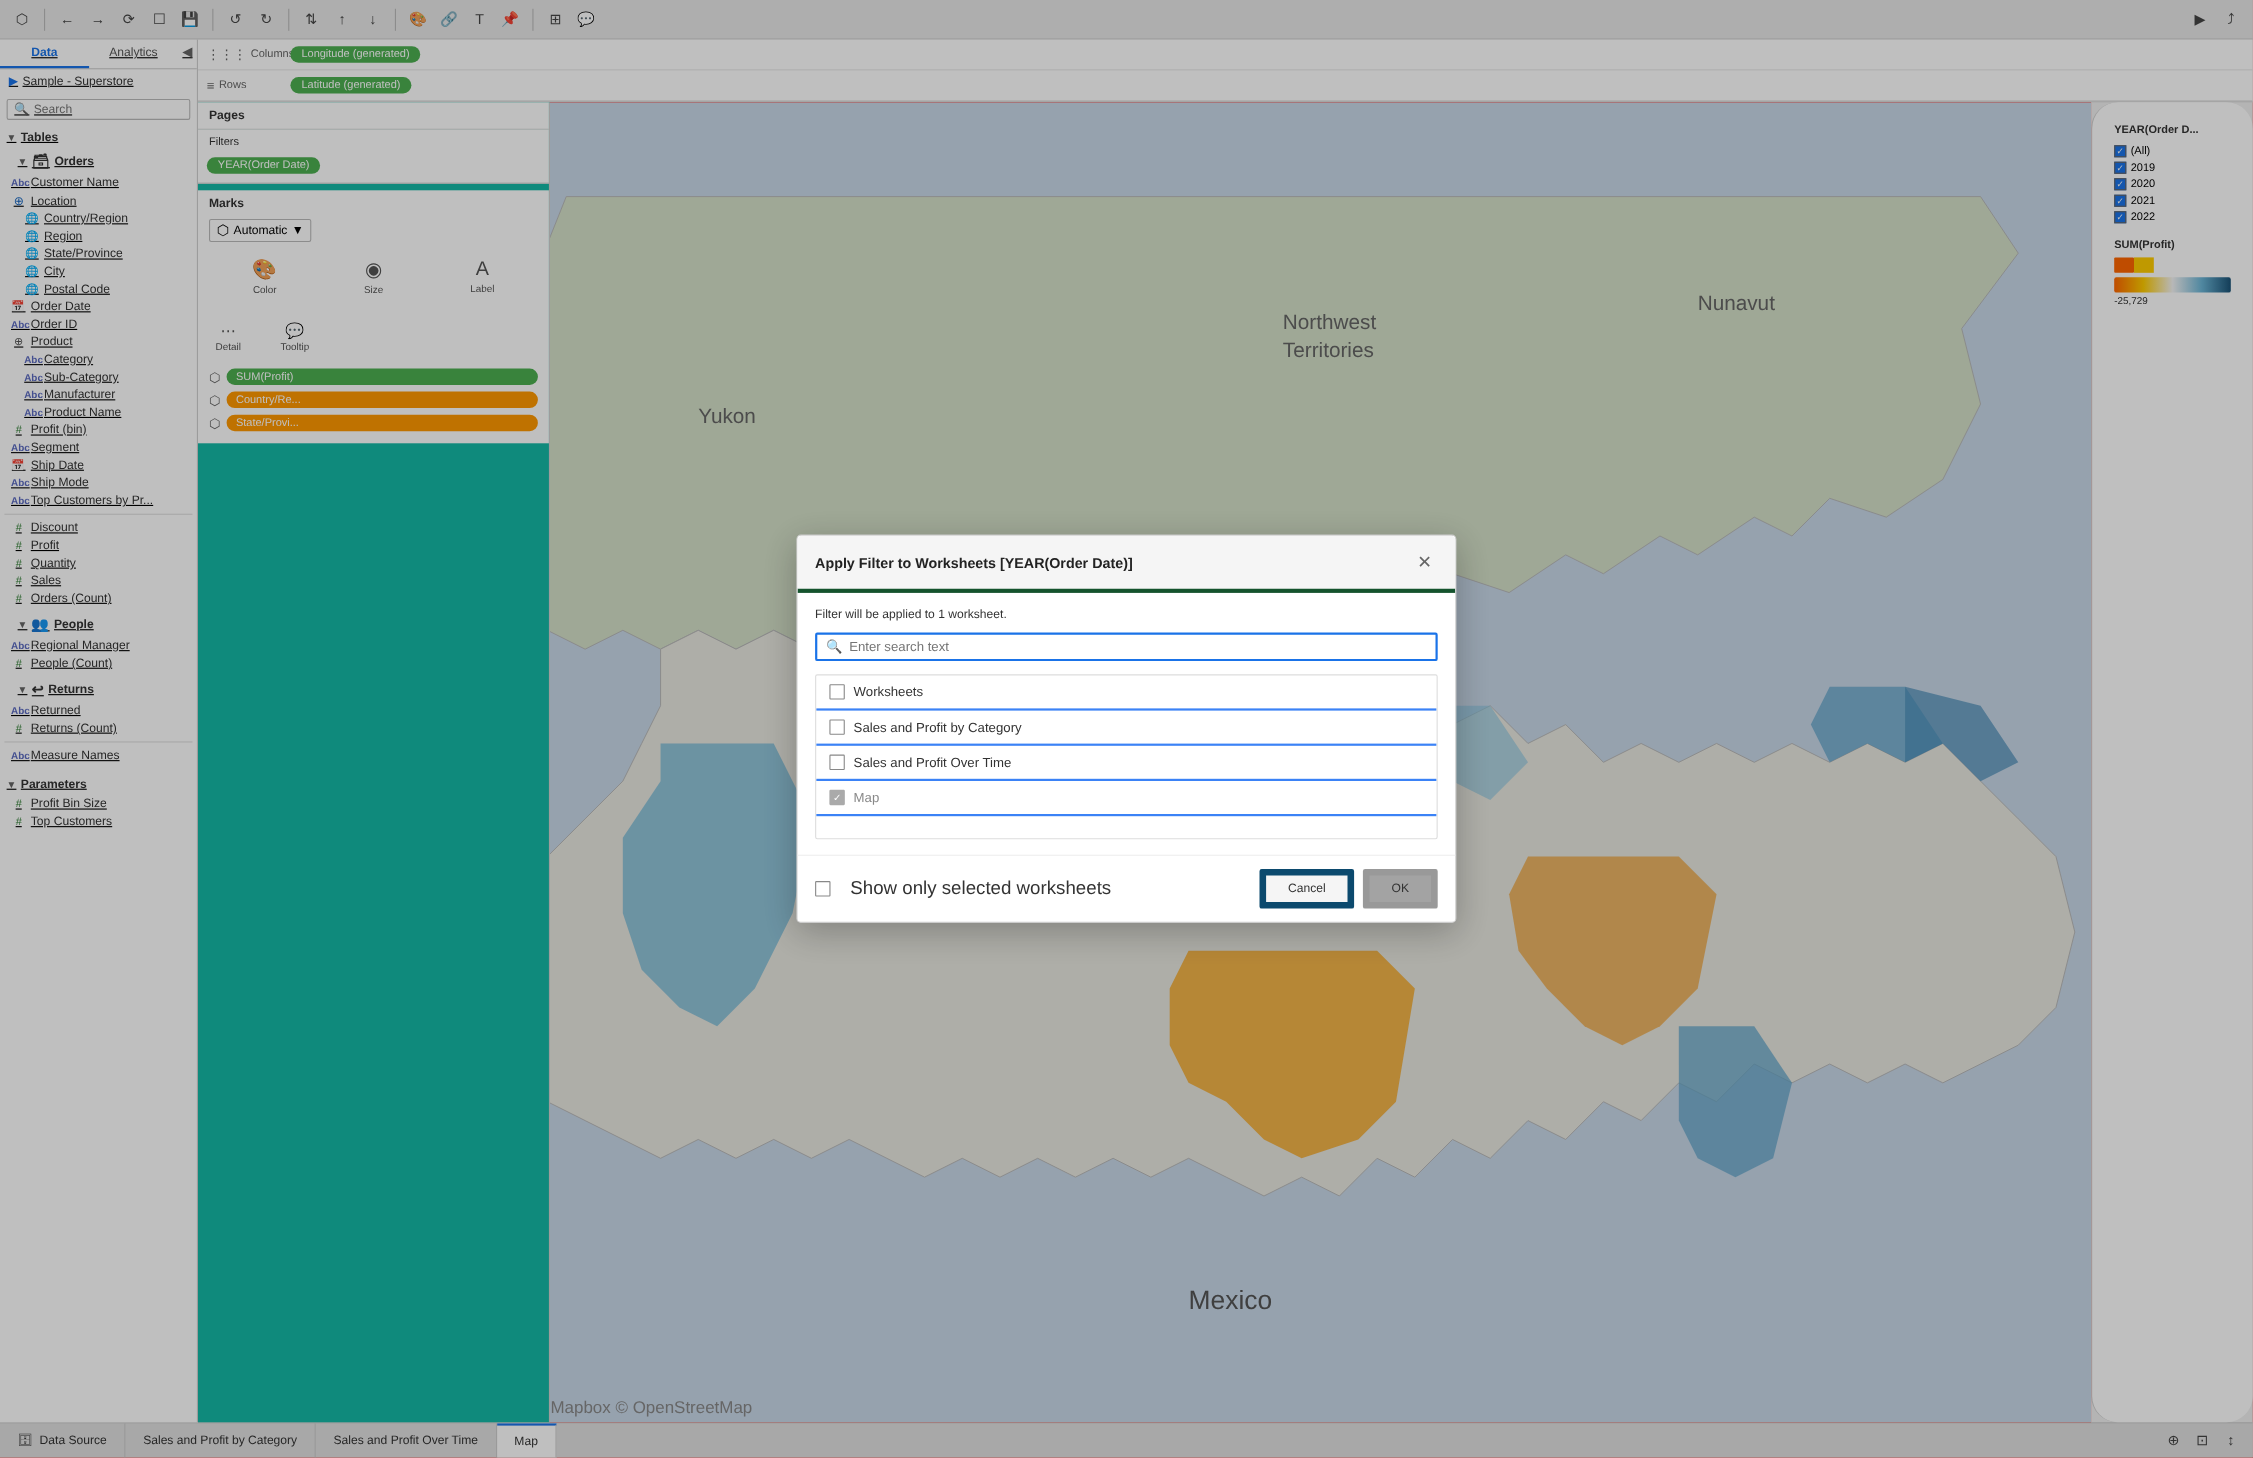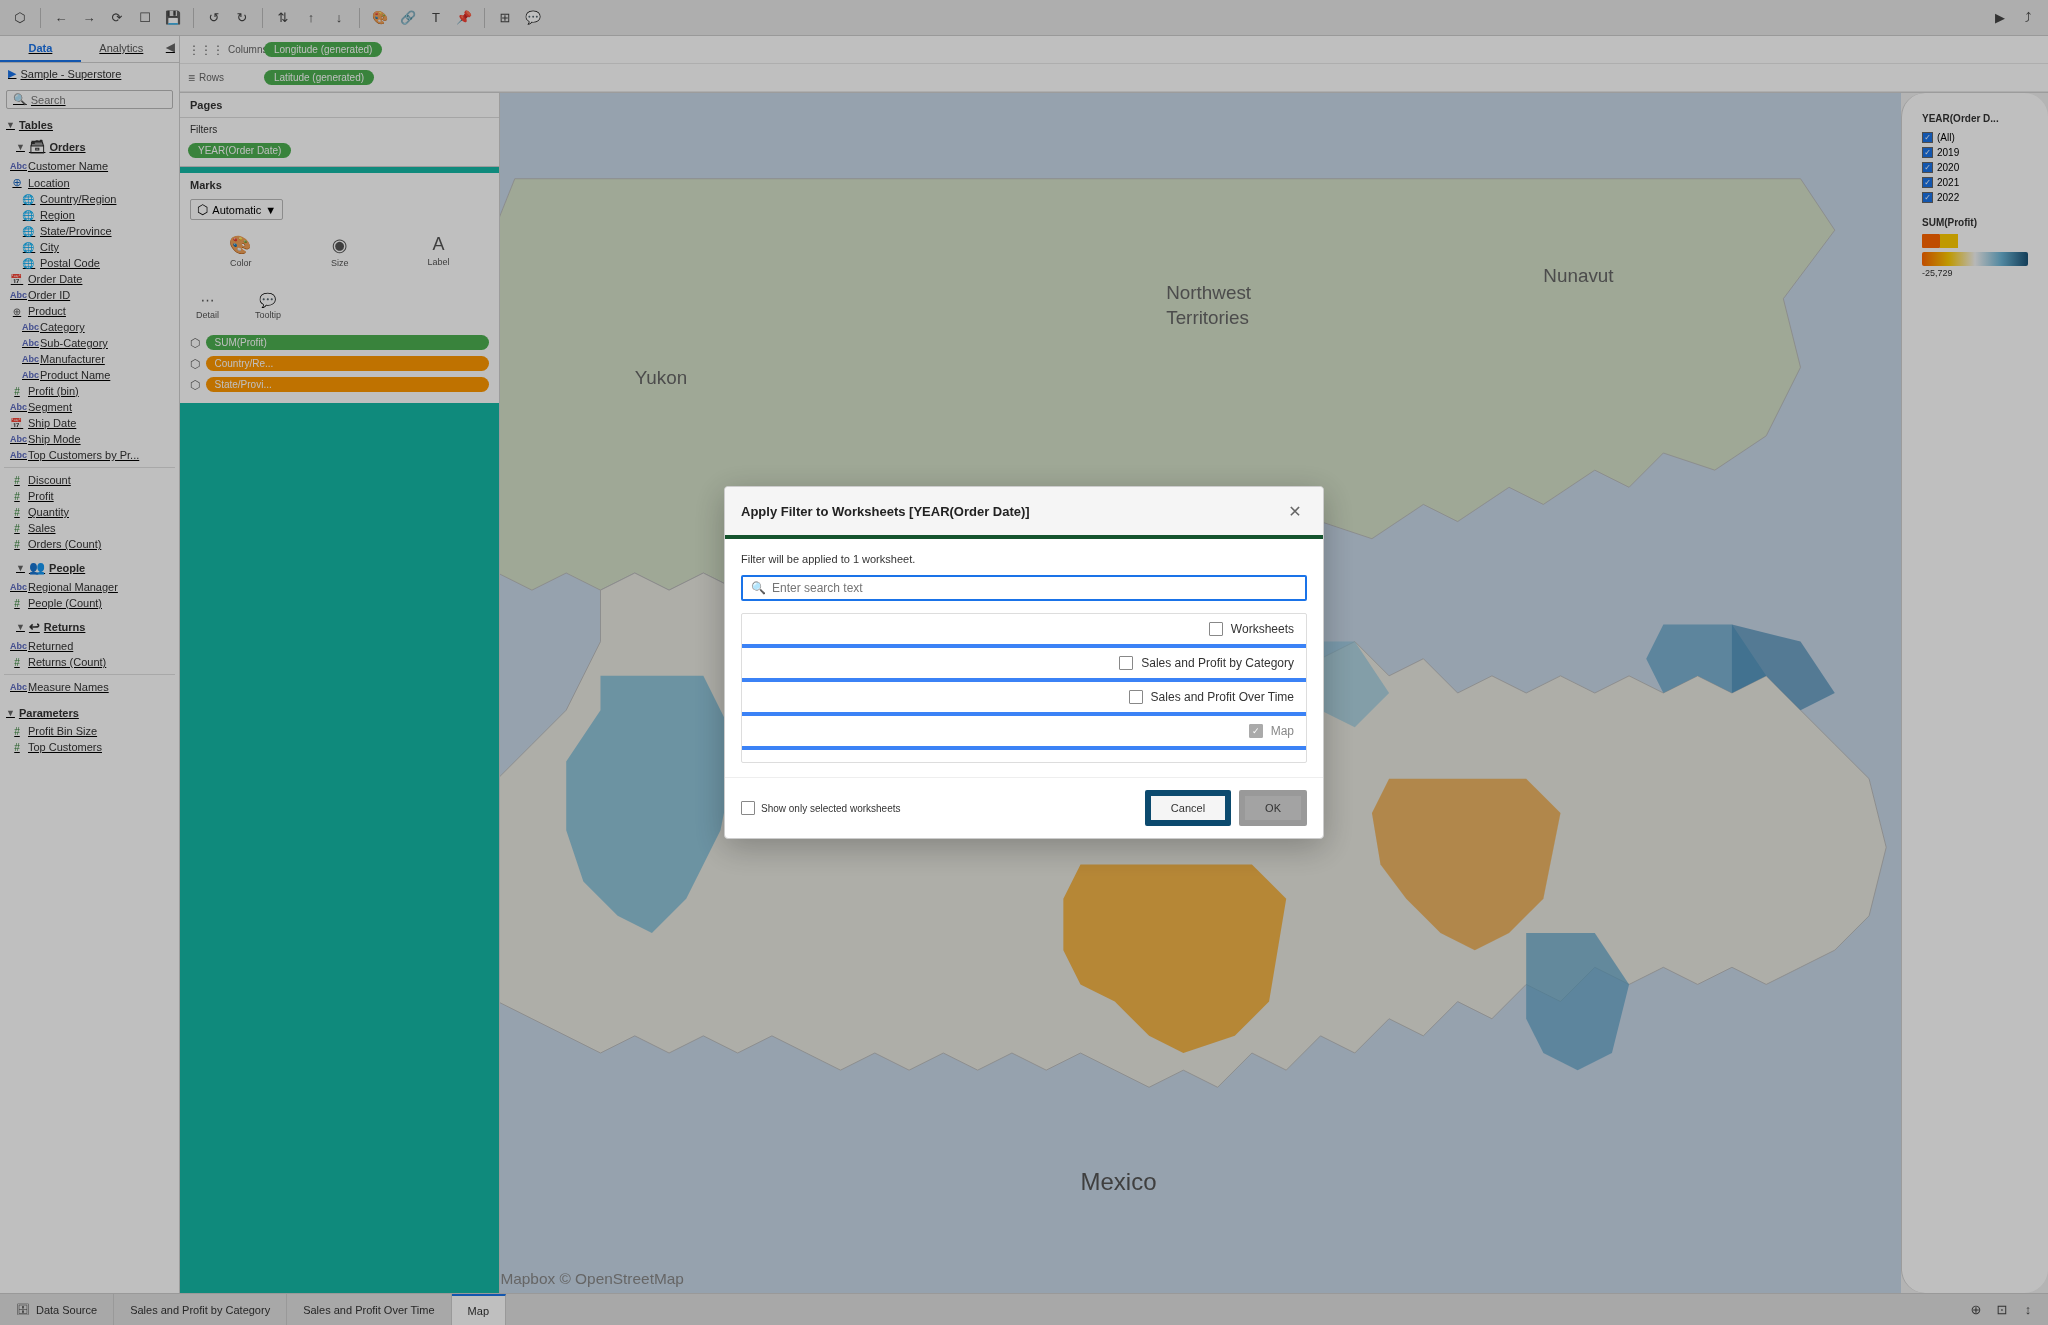--- a/index.html
+++ b/index.html
@@ -309,46 +309,45 @@
     .worksheet-list {
       border: 1px solid #ddd;
       border-radius: 2px;
       min-height: 150px;
       max-height: 200px;
       overflow-y: auto;
     }
     .worksheet-item {
       display: flex; align-items: center; gap: 8px;
       padding: 8px 12px;
-      border-bottom: 4px solid #3b82f6;
+      border-bottom: 2px solid #3b82f6;
       font-size: 12px; color: #333;
       cursor: pointer;
-      justify-content: flex-end;
     }
     .worksheet-item.checked-item { color: #888; }
     .ws-checkbox {
       width: 14px; height: 14px;
       border: 1px solid #888;
       display: flex; align-items: center; justify-content: center;
       border-radius: 1px;
       flex-shrink: 0;
     }
     .ws-checkbox.grey-checked {
       background: #aaa; border-color: #aaa;
       color: white; font-size: 9px;
     }
 
     .modal-footer {
       display: flex; align-items: center; justify-content: space-between;
       padding: 12px 16px;
       border-top: 1px solid #eee;
     }
     .show-selected-row {
-      display: flex; align-items: center; gap: 6px;
-      font-size: 10px; color: #333;
+      display: flex; align-items: center; gap: 18px;
+      font-size: 17px; color: #333;
     }
     .modal-buttons { display: flex; gap: 8px; }
     .btn {
       padding: 6px 20px;
       border-radius: 2px;
       font-size: 11px;
       cursor: pointer;
       border: 6px solid #0c4a6e;
       background: #f5f5f5;
       color: #333;

